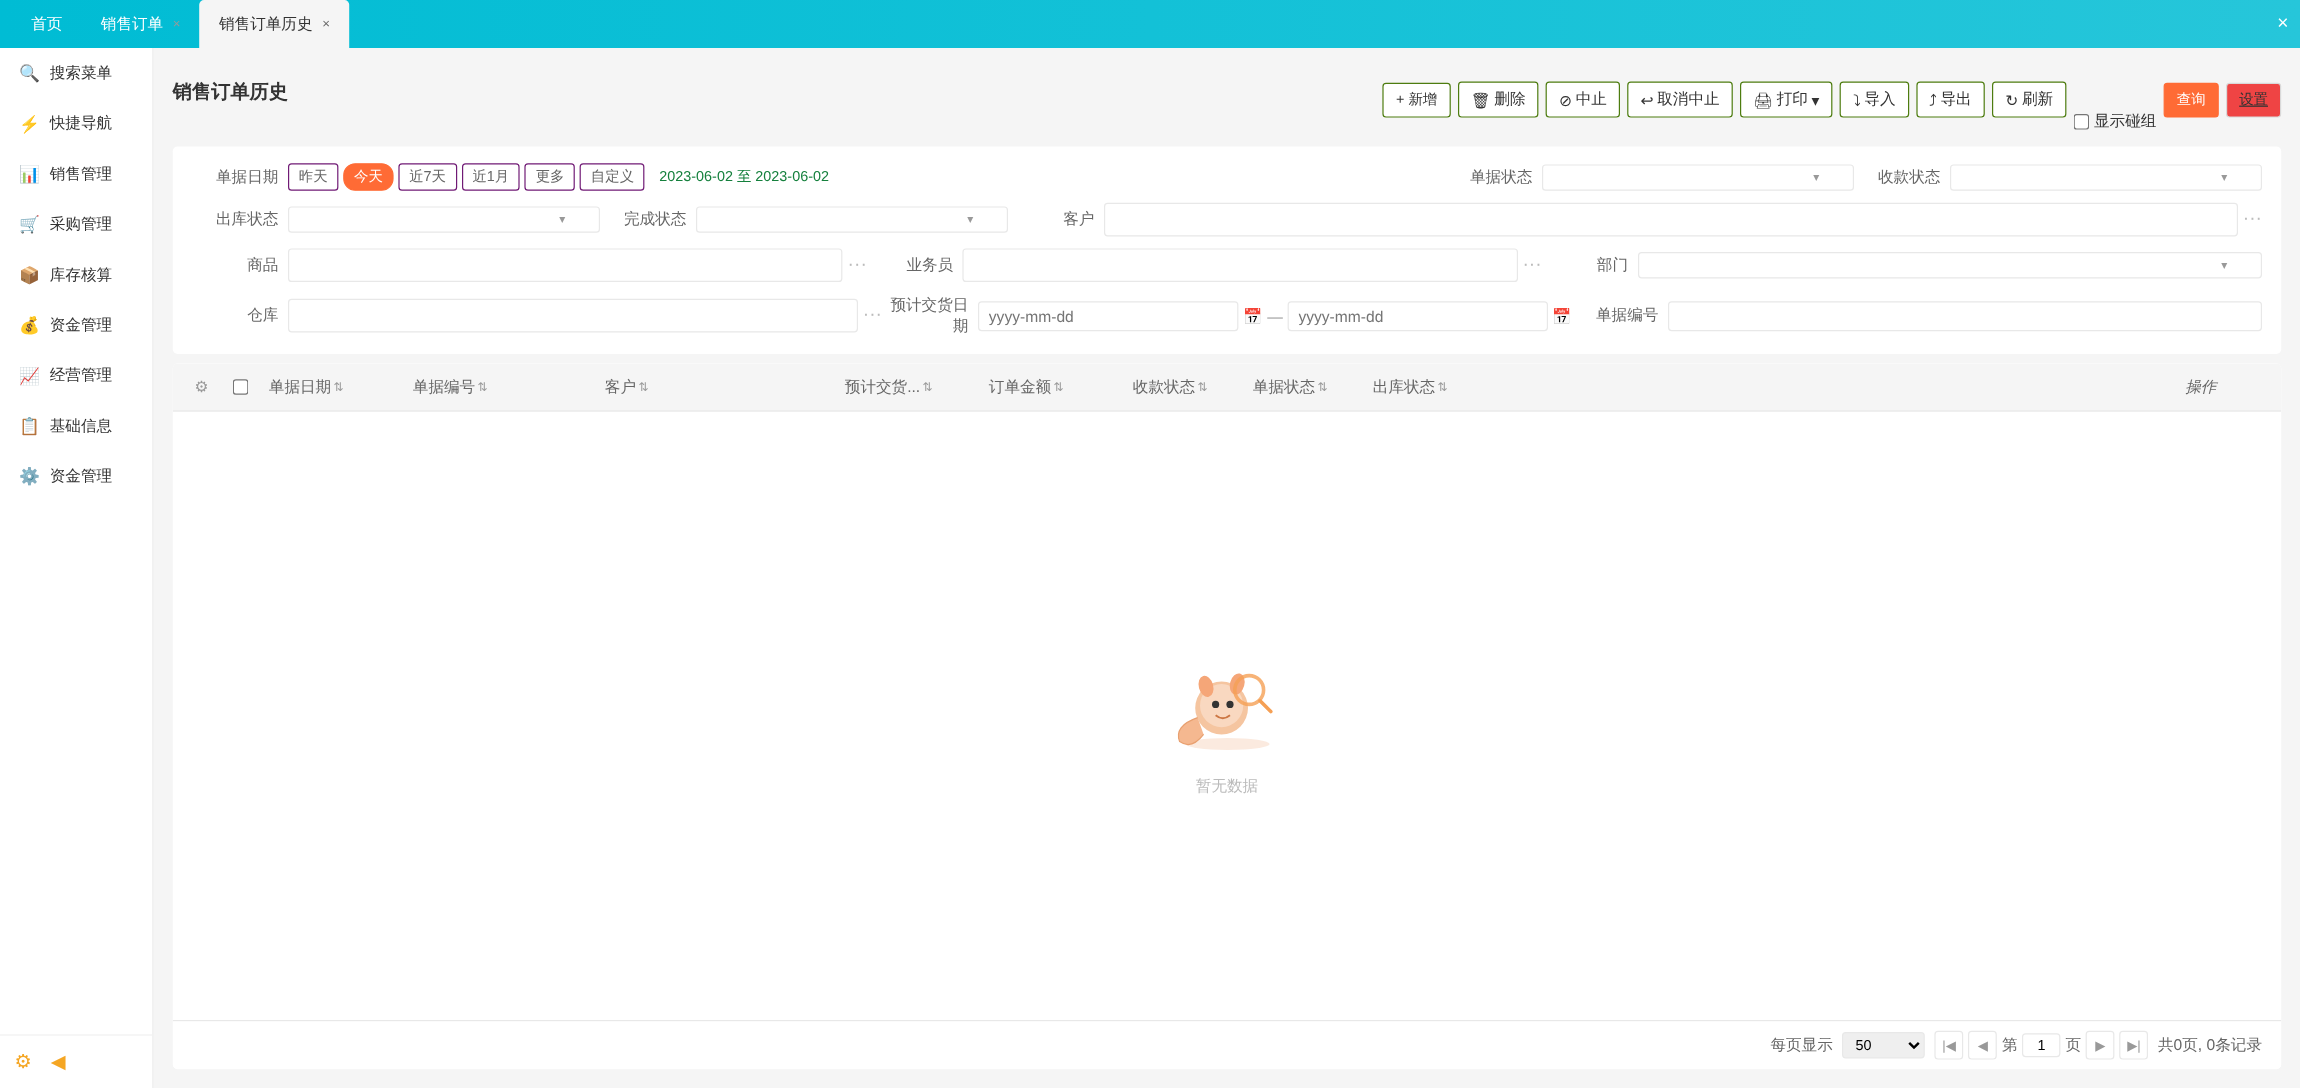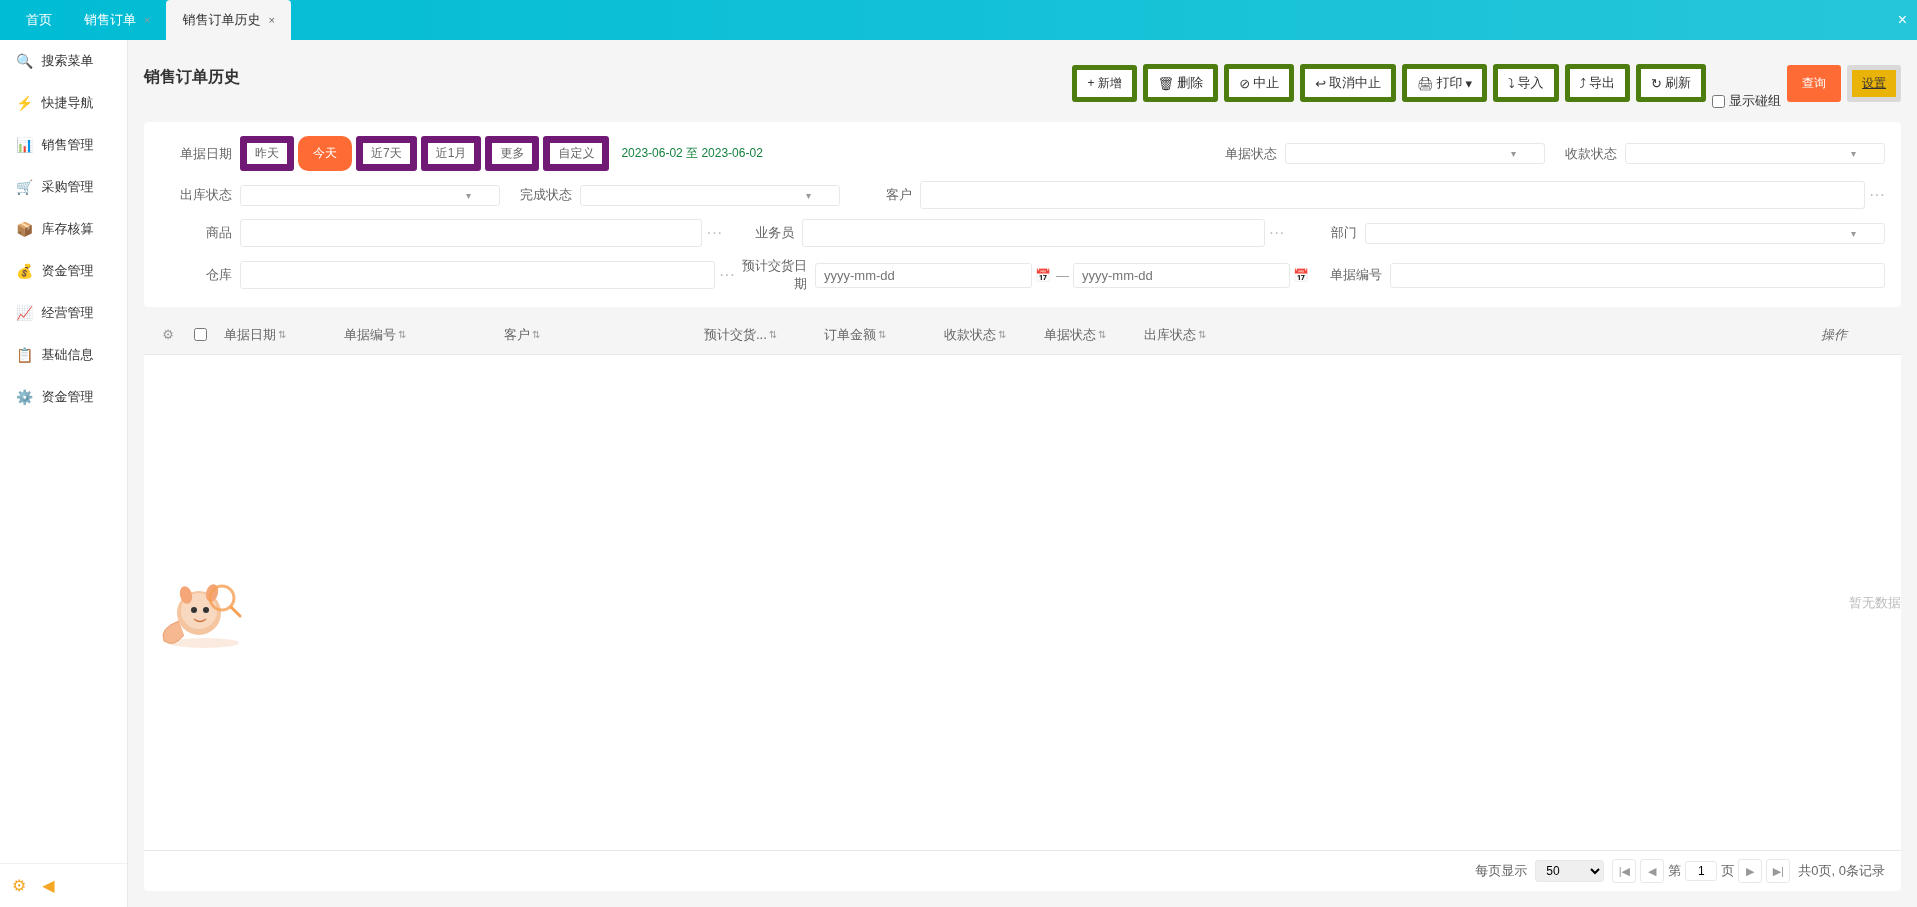--- a/index.html
+++ b/index.html
@@ -127,21 +127,21 @@
     }
 
     .date-buttons {
       display: flex;
       align-items: center;
       gap: 4px;
     }
 
     .date-btn {
       padding: 2px 8px;
-      border: 7px solid #701a75;
+      border: 1px solid #701a75;
       border-radius: 3px;
       cursor: pointer;
       font-size: 12px;
       color: #666;
       background: white;
     }
     .date-btn.active {
       background: #ff6b35;
       color: white;
       border-color: #ff6b35;
@@ -226,22 +226,22 @@
       font-weight: 500;
       gap: 2px;
       cursor: pointer;
     }
     .th-sort { font-size: 10px; color: #999; }
 
     .table-body {
       flex: 1;
       display: flex;
       align-items: center;
-      justify-content: space-between;
-      flex-direction: row;
+      justify-content: center;
+      flex-direction: column;
       gap: 16px;
     }
 
     
     .empty-illustration {
       position: relative;
       width: 120px;
       height: 100px;
     }
     .empty-illustration svg {
@@ -343,35 +343,35 @@
       padding: 14px 16px 4px;
       margin-bottom: 8px;
       position: relative;
     }
 
     .action-btn {
       display: flex;
       align-items: center;
       gap: 3px;
       padding: 5px 10px;
-      border: 5px solid #4d7c0f;
+      border: 1px solid #4d7c0f;
       border-radius: 3px;
       background: white;
       cursor: pointer;
       font-size: 12px;
       color: #333;
       white-space: nowrap;
     }
     .action-btn.orange-btn {
       background: #ff6b35;
       color: white;
       border-color: #ff6b35;
     }
     .action-btn.white-btn {
-      background: #eab308;
+      background: #ef4444;
       color: #333;
       border-color: #d9d9d9;
       text-decoration: underline;
     }
     .show-columns-check {
       display: flex;
       align-items: center;
       gap: 4px;
       font-size: 12px;
       color: #333;

